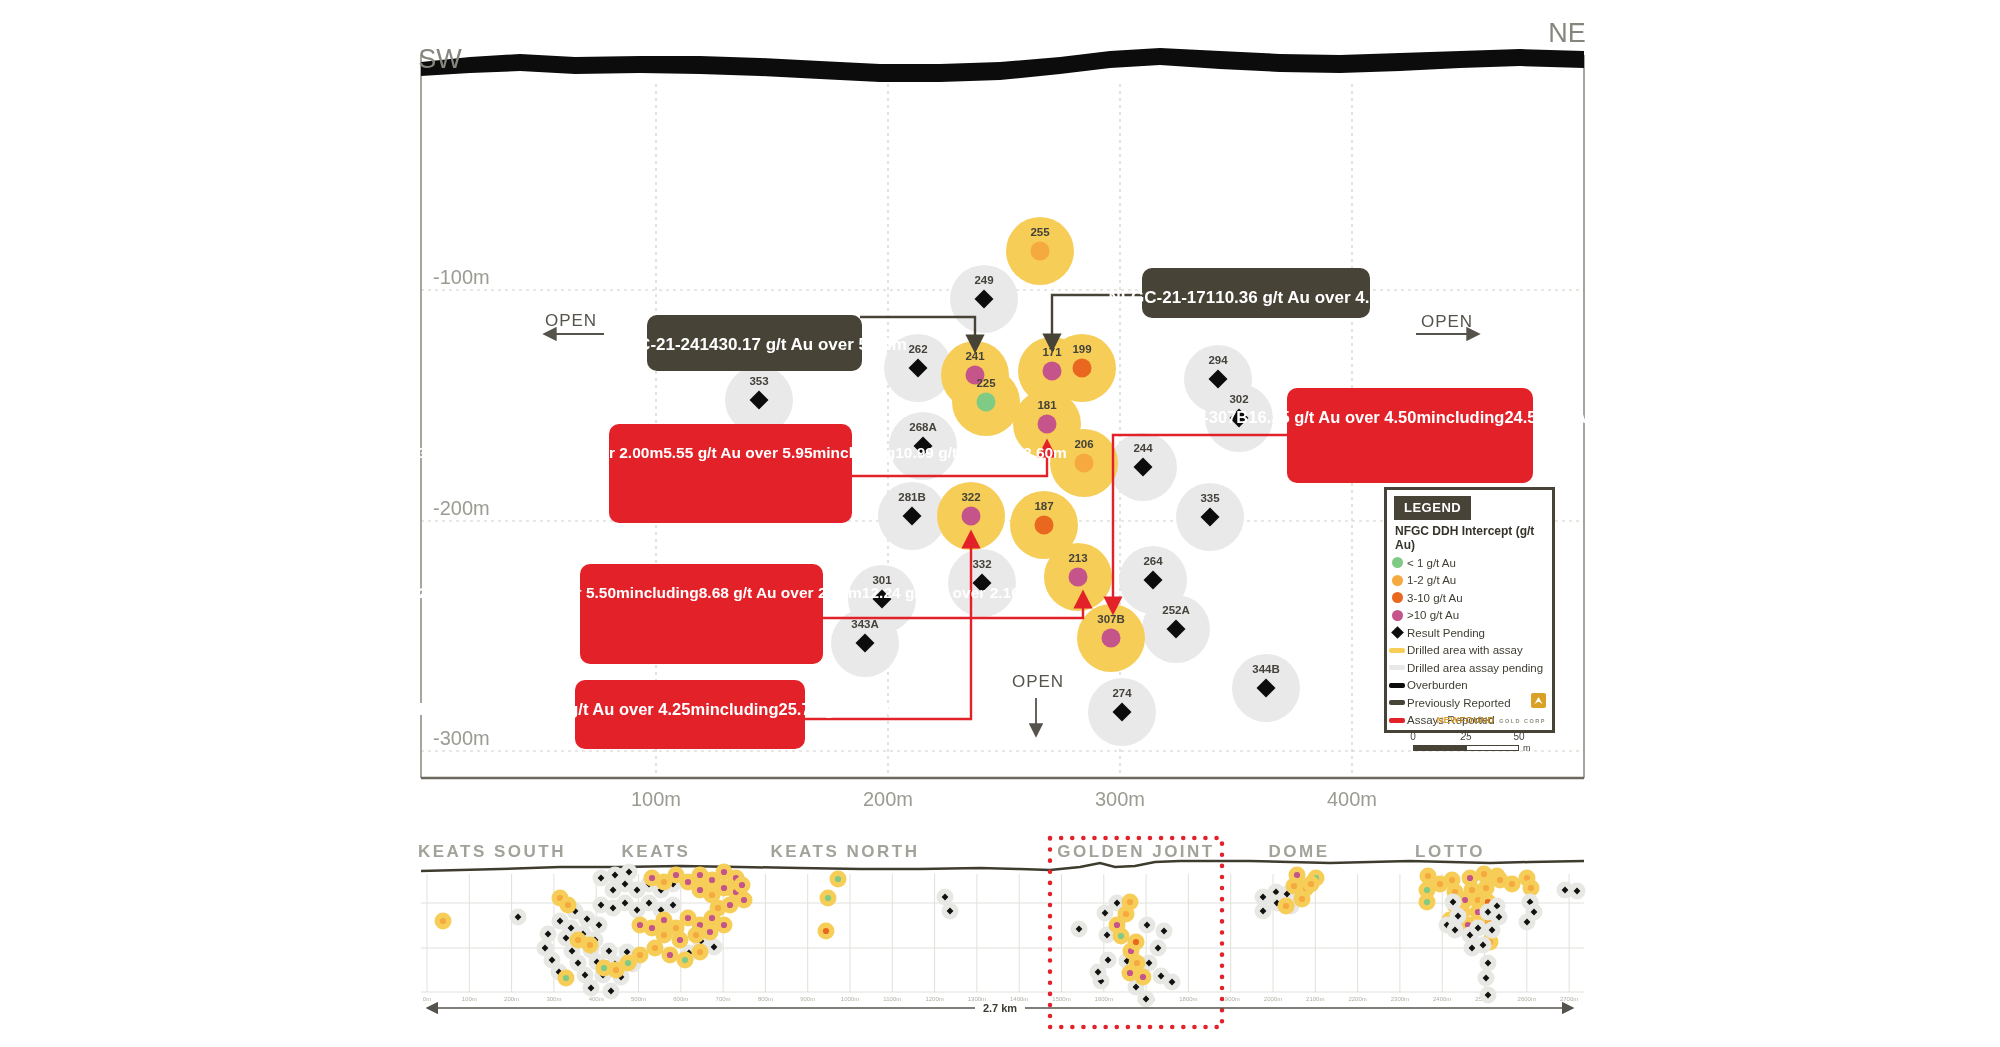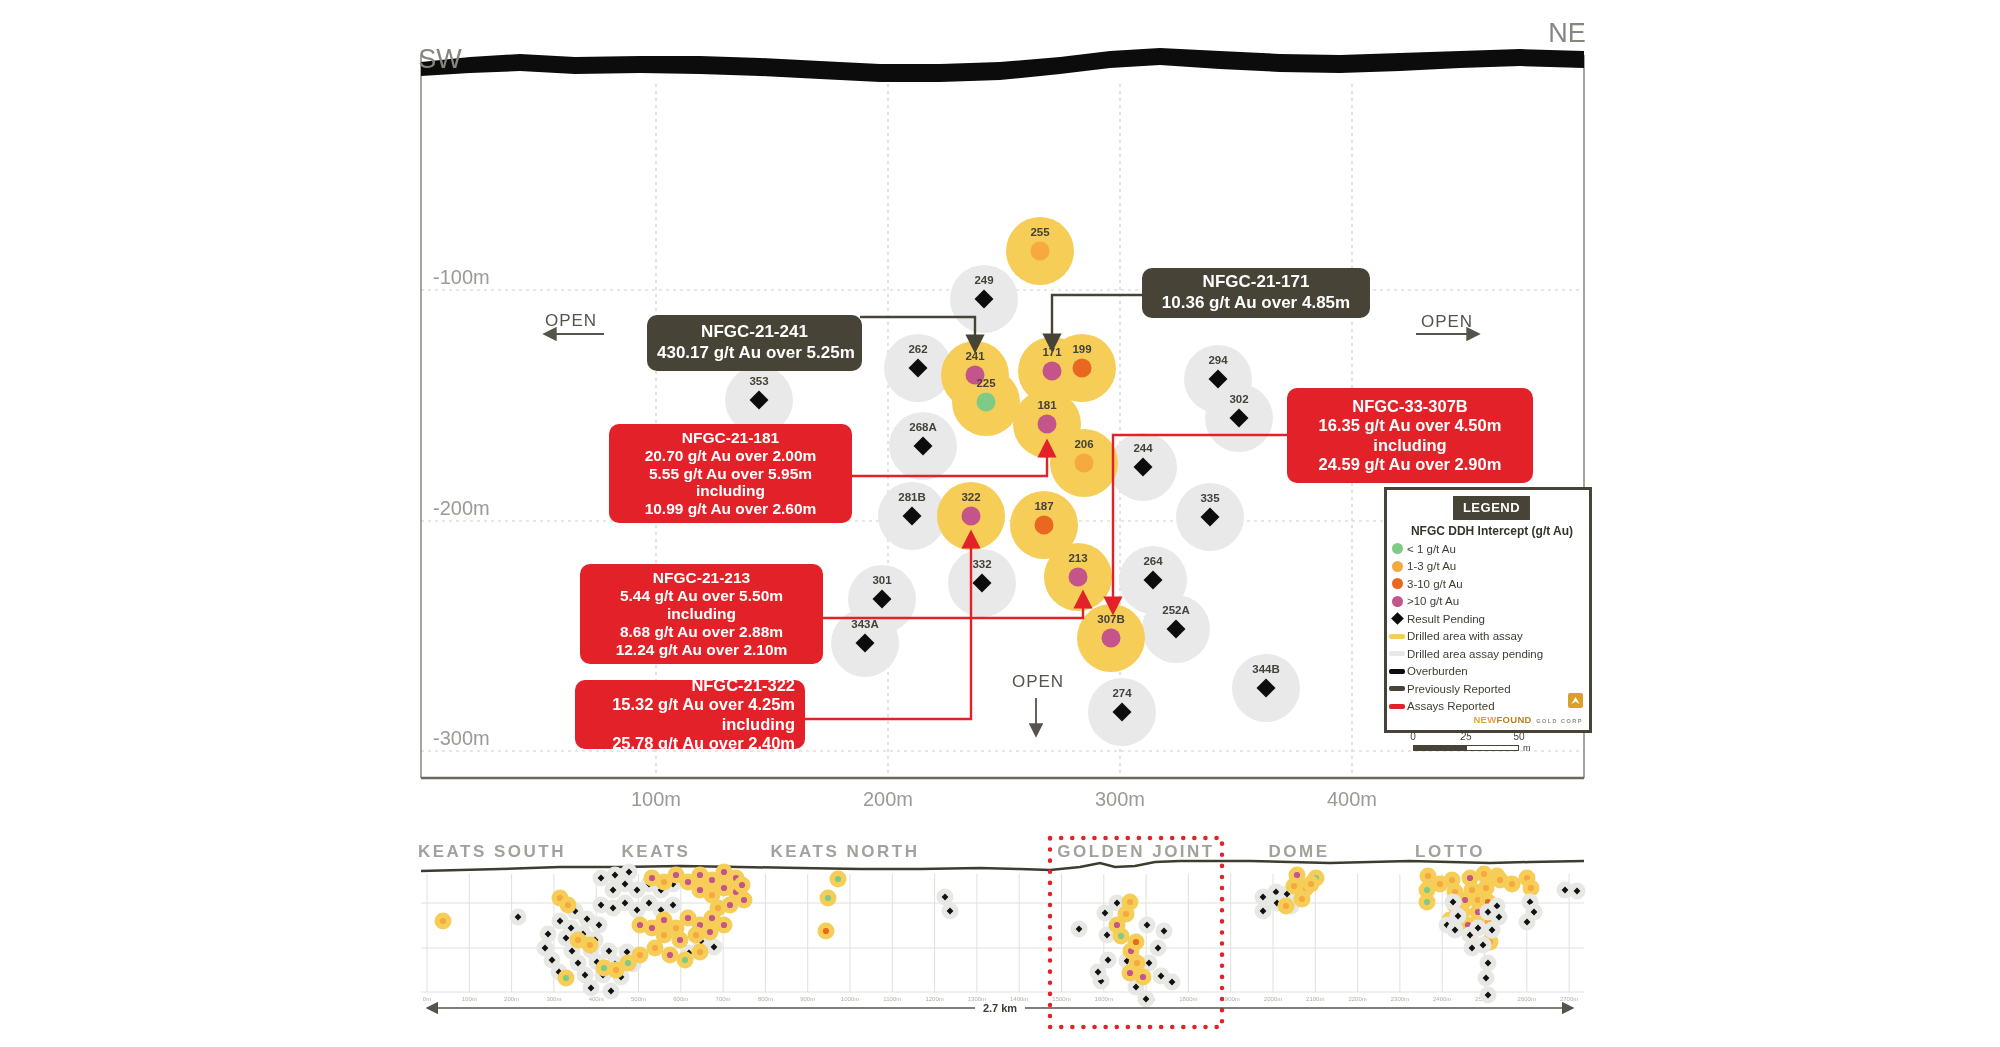--- a/index.html
+++ b/index.html
@@ -2,27 +2,27 @@
 <html><head>
 <meta charset="utf-8">
 <style>
   html,body{margin:0;padding:0;background:#fff;}
   #screen{position:relative;width:2000px;height:1047px;background:#ffffff;overflow:hidden;
           font-family:"Liberation Sans",sans-serif;}
   #vec{position:absolute;left:0;top:0;}
   #vec text{font-family:"Liberation Sans",sans-serif;}
   #overlay{position:absolute;left:0;top:0;width:2000px;height:1047px;pointer-events:none;}
   .callout{position:absolute;box-sizing:border-box;border-radius:10px;color:#fff;font-weight:bold;
-           text-align:center;display:flex;flex-direction:column;justify-content:center;
+           text-align:center;display:flex;flex-direction:row;justify-content:center;
            padding:20px 10px;}
   .callout.dark{background:#474336;}
   .callout.red{background:#E32128;}
   .callout div{white-space:nowrap;}
-  #legend{position:absolute;left:1384px;top:487px;width:208px;height:246px;background:#fff;
-          border:3px solid #474336;box-sizing:border-box;text-align:center;}
+  #legend{position:absolute;left:1384px;top:487px;width:171px;height:246px;background:#fff;
+          border:3px solid #474336;box-sizing:border-box;}
   .lg-header{display:inline-block;margin:6px 0 0 7px;background:#474336;color:#fff;font-weight:bold;
              font-size:13px;letter-spacing:.5px;padding:4px 10px 5px 10px;}
   .lg-sub{margin:4px 0 2px 8px;font-size:12px;font-weight:bold;color:#35332A;}
   .lg-row{display:flex;align-items:center;height:17.5px;padding-left:0;}
   .lg-ic{width:20px;display:flex;justify-content:center;align-items:center;flex:0 0 20px;}
   .lg-lab{font-size:11.5px;color:#3F3D33;}
   .ic-dot{width:11px;height:11px;border-radius:50%;}
   .ic-diamond{width:9px;height:9px;transform:rotate(45deg);background:#0C0C0C;}
   .ic-bar{width:16px;height:5px;border-radius:2px;}
   .lg-logo{position:absolute;right:6px;bottom:3px;display:flex;flex-direction:column;align-items:flex-end;}
@@ -632,21 +632,21 @@
         <div class="lg-row">
           <div class="lg-ic">
             <div class="ic-dot" style="background: rgb(127, 203, 133);"></div>
           </div>
           <div class="lg-lab">&lt; 1 g/t Au</div>
         </div>
         <div class="lg-row">
           <div class="lg-ic">
             <div class="ic-dot" style="background: rgb(245, 169, 63);"></div>
           </div>
-          <div class="lg-lab">1-3 g/t Au</div>
+          <div class="lg-lab">1-2 g/t Au</div>
         </div>
         <div class="lg-row">
           <div class="lg-ic">
             <div class="ic-dot" style="background: rgb(234, 103, 31);"></div>
           </div>
           <div class="lg-lab">3-10 g/t Au</div>
         </div>
         <div class="lg-row">
           <div class="lg-ic">
             <div class="ic-dot" style="background: rgb(196, 84, 138);"></div>

